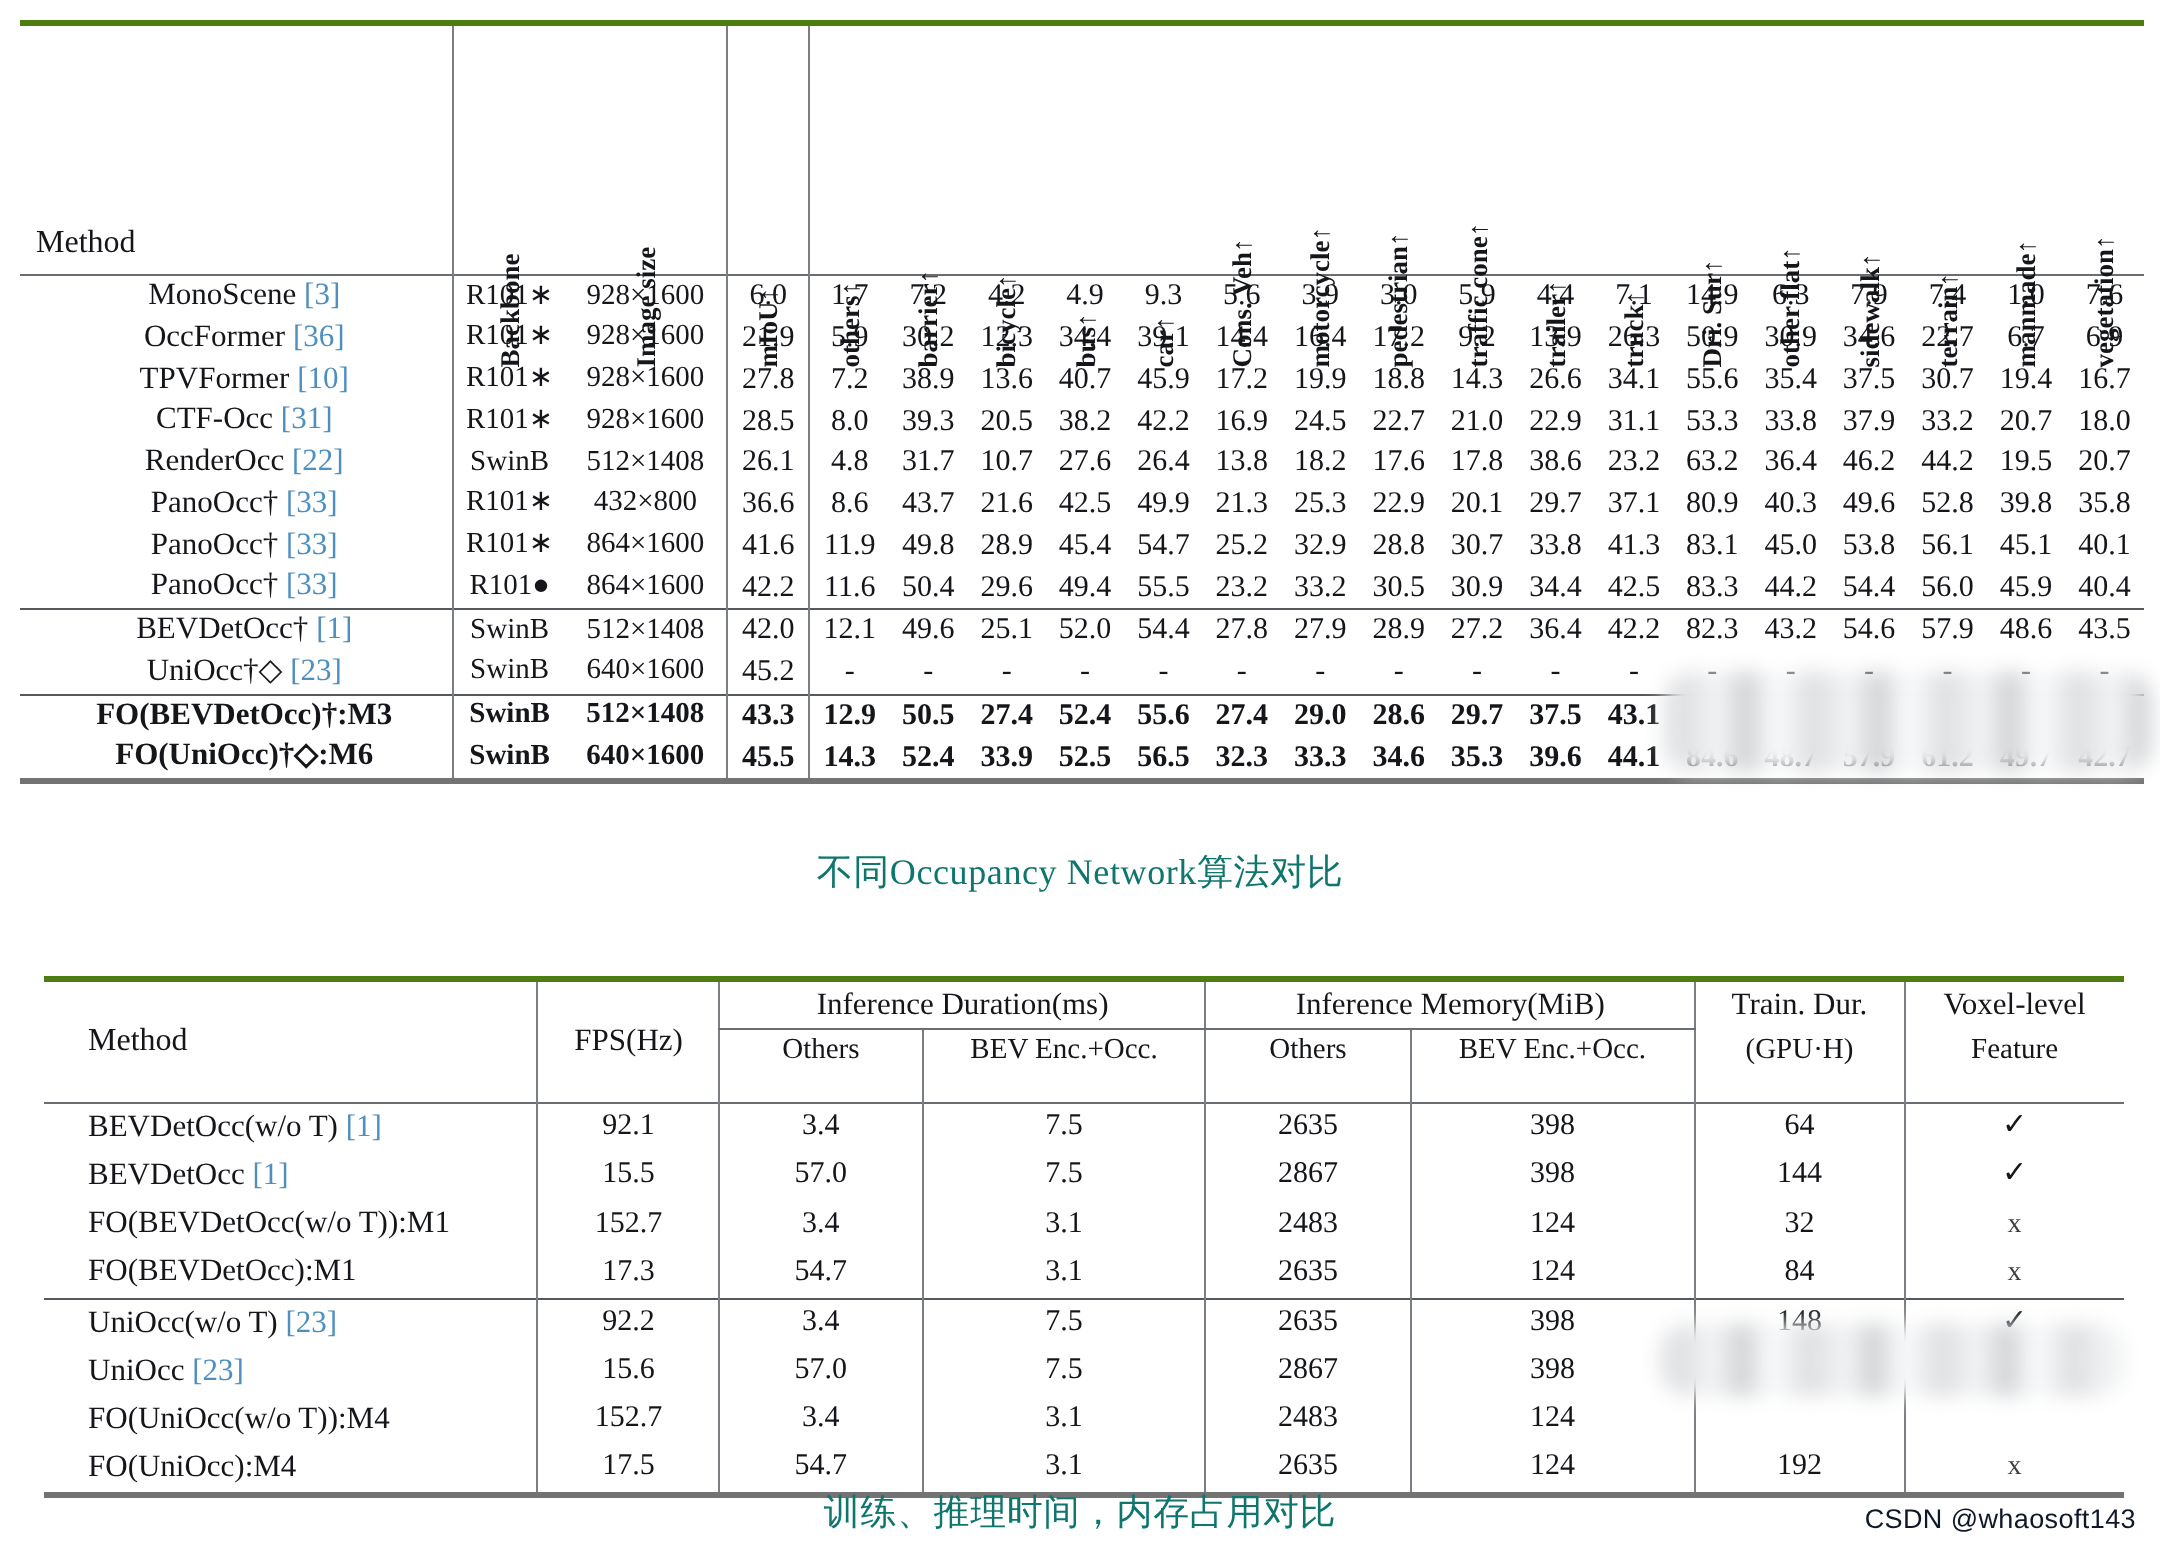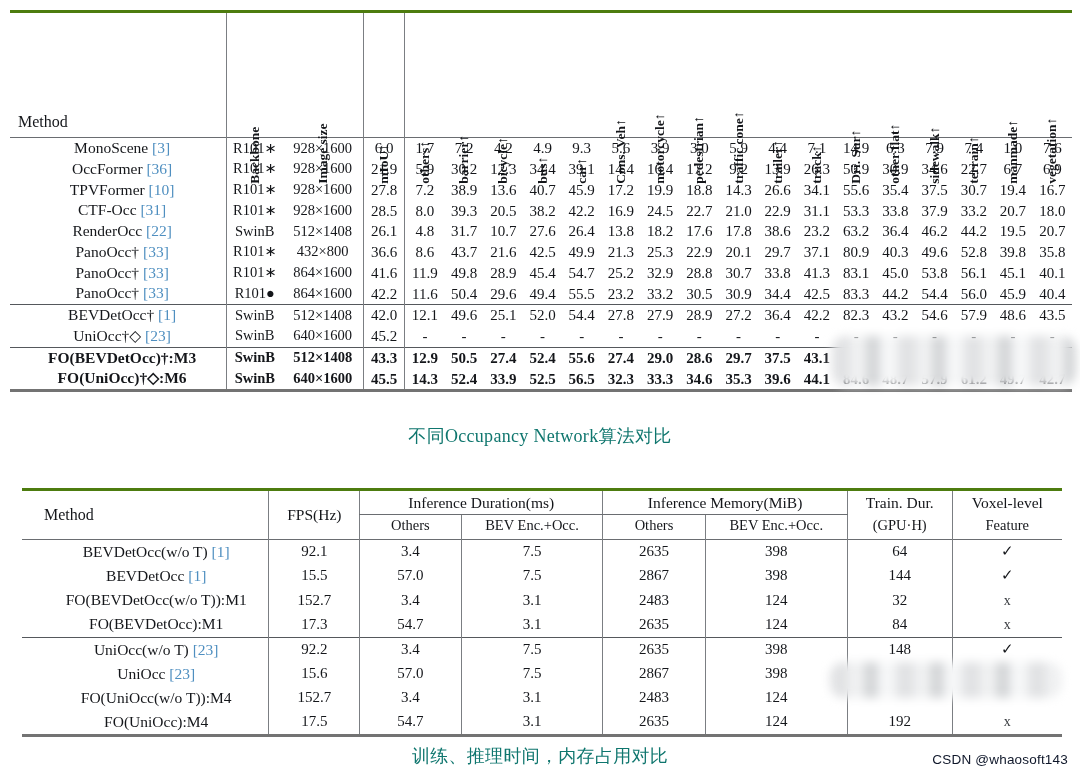--- a/index.html
+++ b/index.html
@@ -119,31 +119,31 @@
     white-space: nowrap;
     font-weight: normal;
   }
   #t2 th.grp {
     font-size: 15.5px;
     padding-bottom: 1px;
   }
   #t2 th.sub {
     font-size: 14.5px;
     padding-top: 1px;
-    padding-bottom: 4px;
+    padding-bottom: 16px;
     margin-top: 20px;
   }
   #t2 th.method-head {
     text-align: left;
     padding-left: 22px;
     font-size: 16px;
     width: 232px;
   }
   #t2 td.method {
-    text-align: center;
+    text-align: left;
     padding-left: 22px;
     font-size: 15.5px;
     width: 232px;
   }
   #t2 .colw-fps  { width: 96px; }
   #t2 .colw-o1   { width: 110px; }
   #t2 .colw-b1   { width: 148px; }
   #t2 .colw-o2   { width: 110px; }
   #t2 .colw-b2   { width: 148px; }
   #t2 .colw-tr   { width: 110px; }

